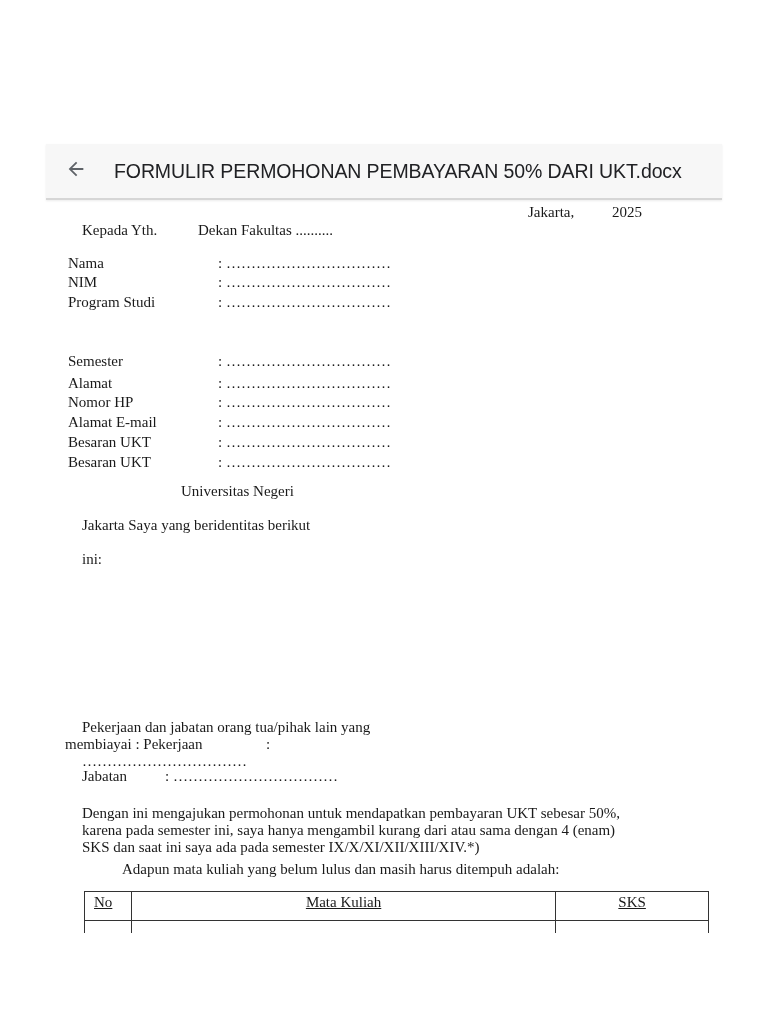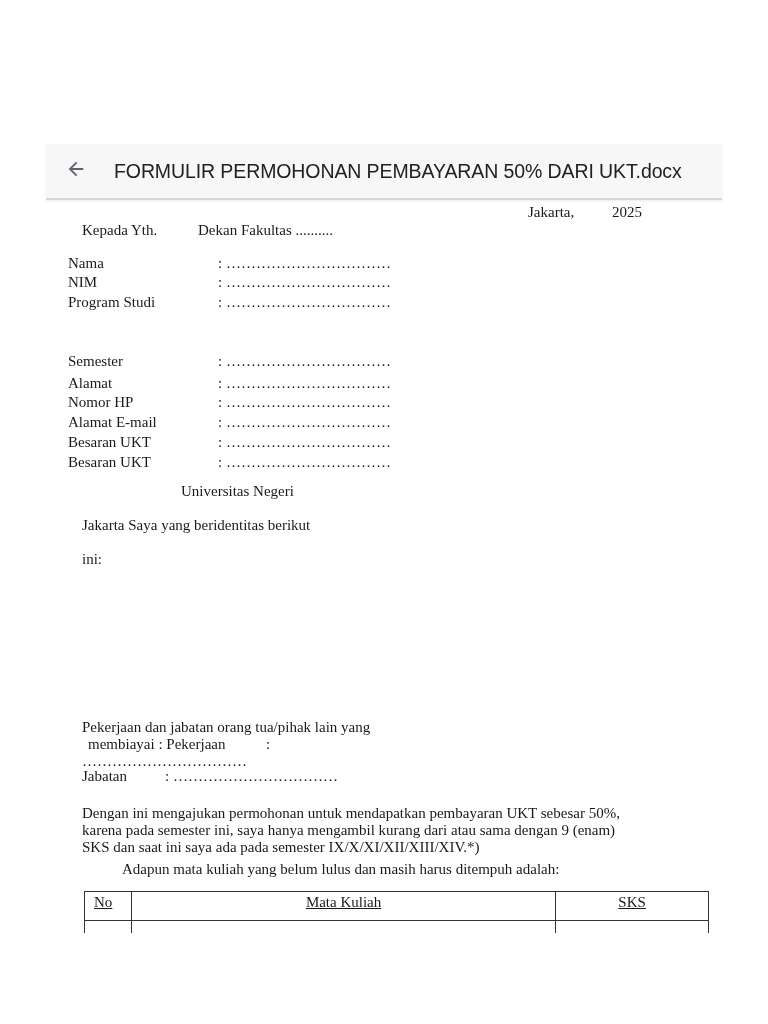--- a/index.html
+++ b/index.html
@@ -123,28 +123,28 @@
   <div class="field-row" style="top:454px;">
     <span class="lbl">Besaran UKT</span>
     <span class="val">: ……………………………</span>
   </div>
 
   <span class="t" style="left:181px; top:482px;">Universitas Negeri</span>
   <span class="t" style="left:82px; top:516px;">Jakarta Saya yang beridentitas berikut</span>
   <span class="t" style="left:82px; top:550px;">ini:</span>
 
   <span class="t" style="left:82px; top:718px;">Pekerjaan dan jabatan orang tua/pihak lain yang</span>
-  <span class="t" style="left:88px; top:735px;">membiayai : Pekerjaan</span>
+  <span class="t" style="left:65px; top:735px;">membiayai : Pekerjaan</span>
   <span class="t" style="left:266px; top:735px;">:</span>
   <span class="t" style="left:82px; top:752px;">……………………………</span>
   <span class="t" style="left:82px; top:767px;">Jabatan</span>
   <span class="t" style="left:165px; top:767px;">: ……………………………</span>
 
   <span class="t" style="left:82px; top:804px;text-align:right;">Dengan ini mengajukan permohonan untuk mendapatkan pembayaran UKT sebesar 50%,</span>
-  <span class="t" style="left:82px; top:821px;">karena pada semester ini, saya hanya mengambil kurang dari atau sama dengan 9 (enam)</span>
+  <span class="t" style="left:82px; top:821px;">karena pada semester ini, saya hanya mengambil kurang dari atau sama dengan 4 (enam)</span>
   <span class="t" style="left:82px; top:838px;">SKS dan saat ini saya ada pada semester IX/X/XI/XII/XIII/XIV.*)</span>
   <span class="t" style="left:82px; top:860px;margin-left:40px;">Adapun mata kuliah yang belum lulus dan masih harus ditempuh adalah:</span>
 
   <table class="mk">
     <tbody>
         <tr>
       <th class="no">No</th>
       <th class="mk-col">Mata Kuliah</th>
       <th class="sks">SKS</th>
     </tr>

